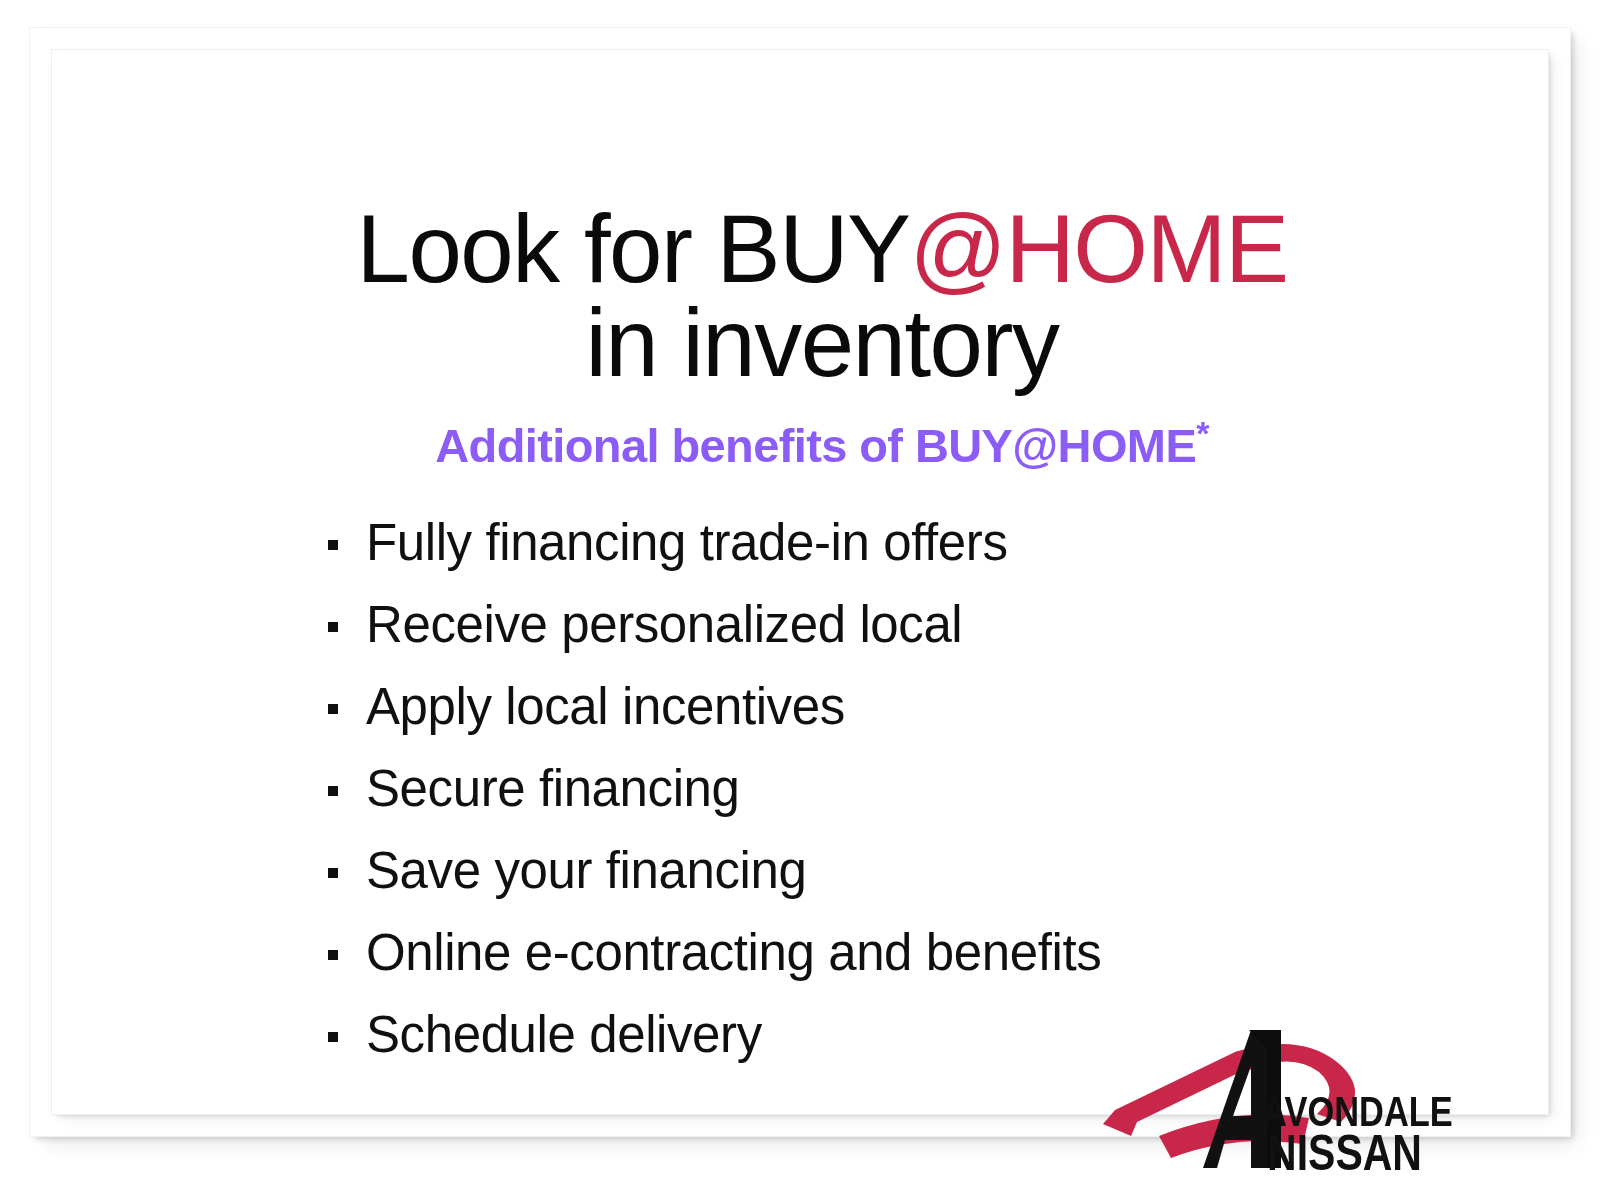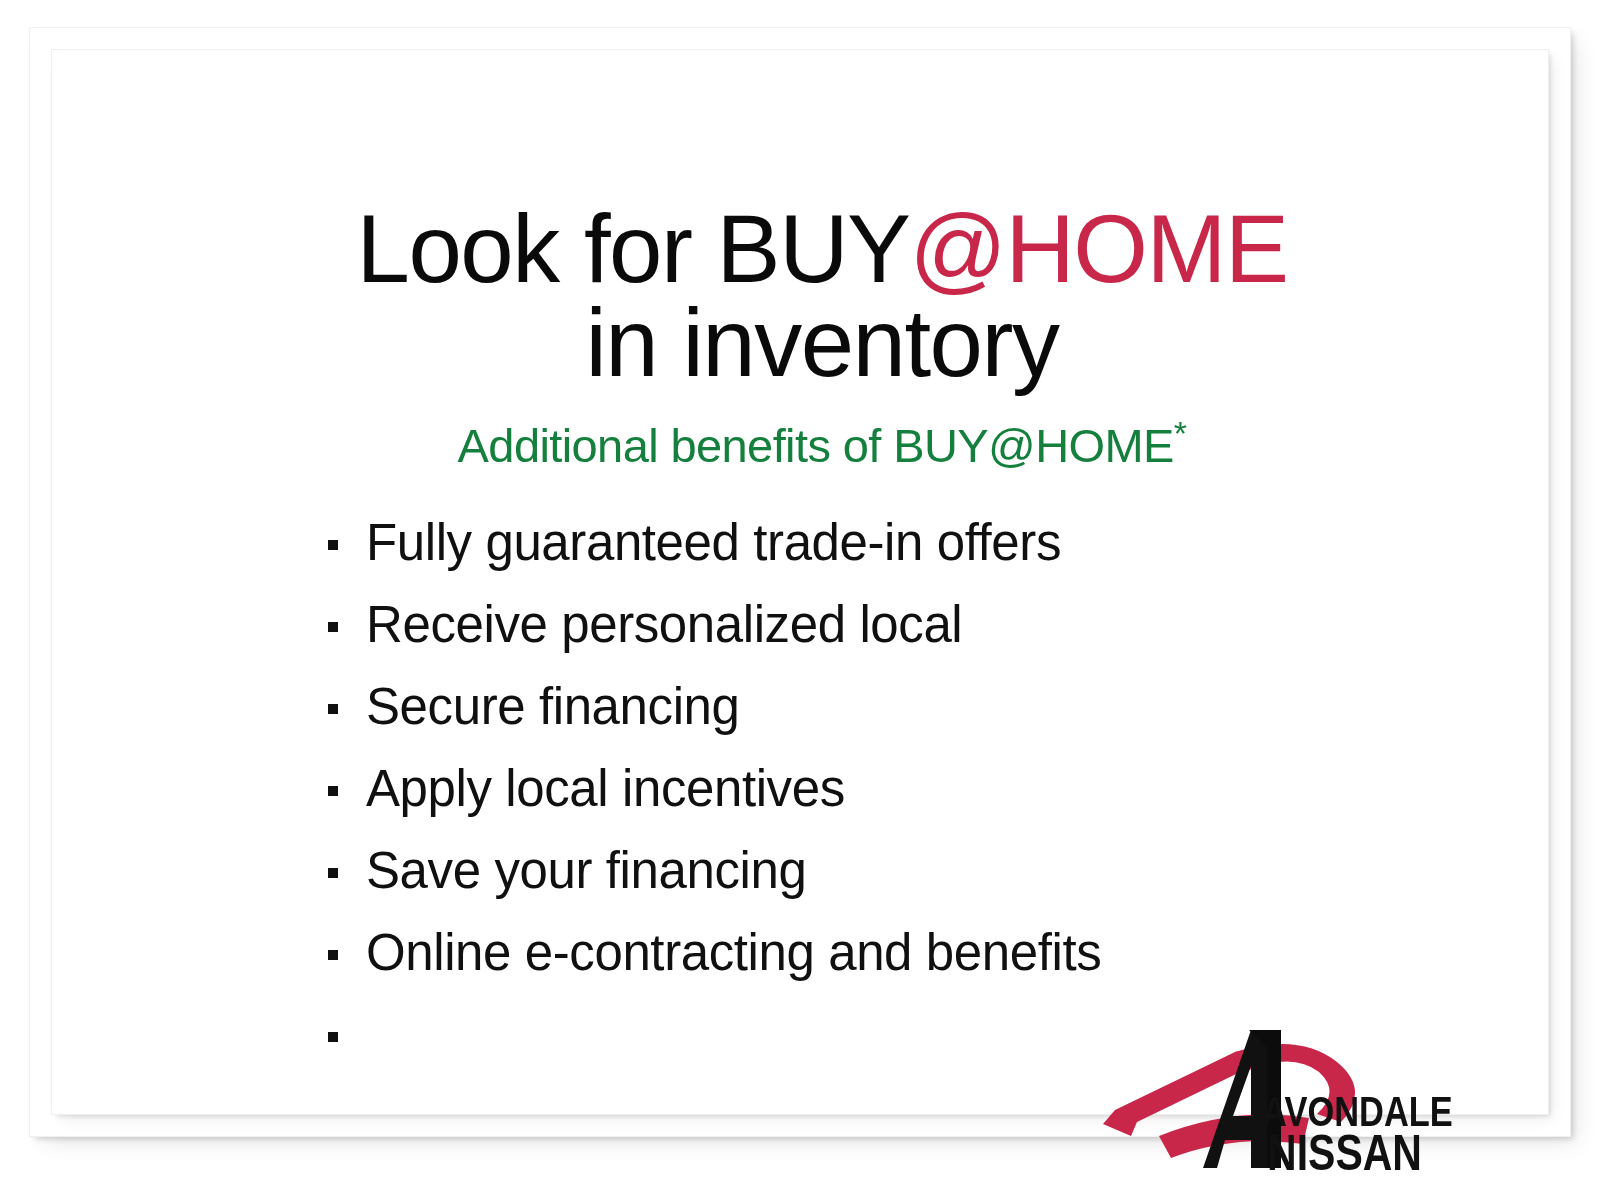--- a/index.html
+++ b/index.html
@@ -60,23 +60,23 @@
   .accent { color: #C9274A; }
 
   
   #subheading {
     position: absolute;
     left: 0;
     top: 360px;
     width: 1540px;
     text-align: center;
     font-size: 47px;
-    font-weight: 400;
+    font-weight: 700;
     letter-spacing: -0.6px;
-    color: #15803d;
+    color: #8b5cf6;
     white-space: nowrap;
     margin-top: 8px;
   }
   #subheading .star {
     font-size: 34px;
     vertical-align: super;
     line-height: 0;
   }
 
   
@@ -129,44 +129,45 @@
     <h1 id="headline">
       <span class="line1"><span>Look for BUY</span><span class="accent">@HOME</span></span>
       <span class="line2">in inventory</span>
     </h1>
 
     <h2 id="subheading"><span>Additional benefits of BUY@HOME</span><span class="star">*</span></h2>
 
     <ul id="benefits-list">
       <li>
         <span class="sq-bullet"></span>
-        <span>Fully guaranteed trade-in offers</span>
+        <span>Fully financing trade-in offers</span>
       </li>
       <li>
         <span class="sq-bullet"></span>
         <span>Receive personalized local</span>
       </li>
       <li>
         <span class="sq-bullet"></span>
-        <span>Secure financing</span>
+        <span>Apply local incentives</span>
       </li>
       <li>
         <span class="sq-bullet"></span>
-        <span>Apply local incentives</span>
+        <span>Secure financing</span>
       </li>
       <li>
         <span class="sq-bullet"></span>
         <span>Save your financing</span>
       </li>
       <li>
         <span class="sq-bullet"></span>
         <span>Online e-contracting and benefits</span>
       </li>
       <li>
         <span class="sq-bullet"></span>
+        <span>Schedule delivery</span>
       </li>
     </ul>
 
   </div>
 </div>
 
 <div id="logo">
   <svg width="370" height="160" viewBox="0 0 370 160">
 
     <path d="M18 106 L30 92 L150 34 L168 30 L176 44 L52 104 L46 118 Z" fill="#C9274A"></path>

